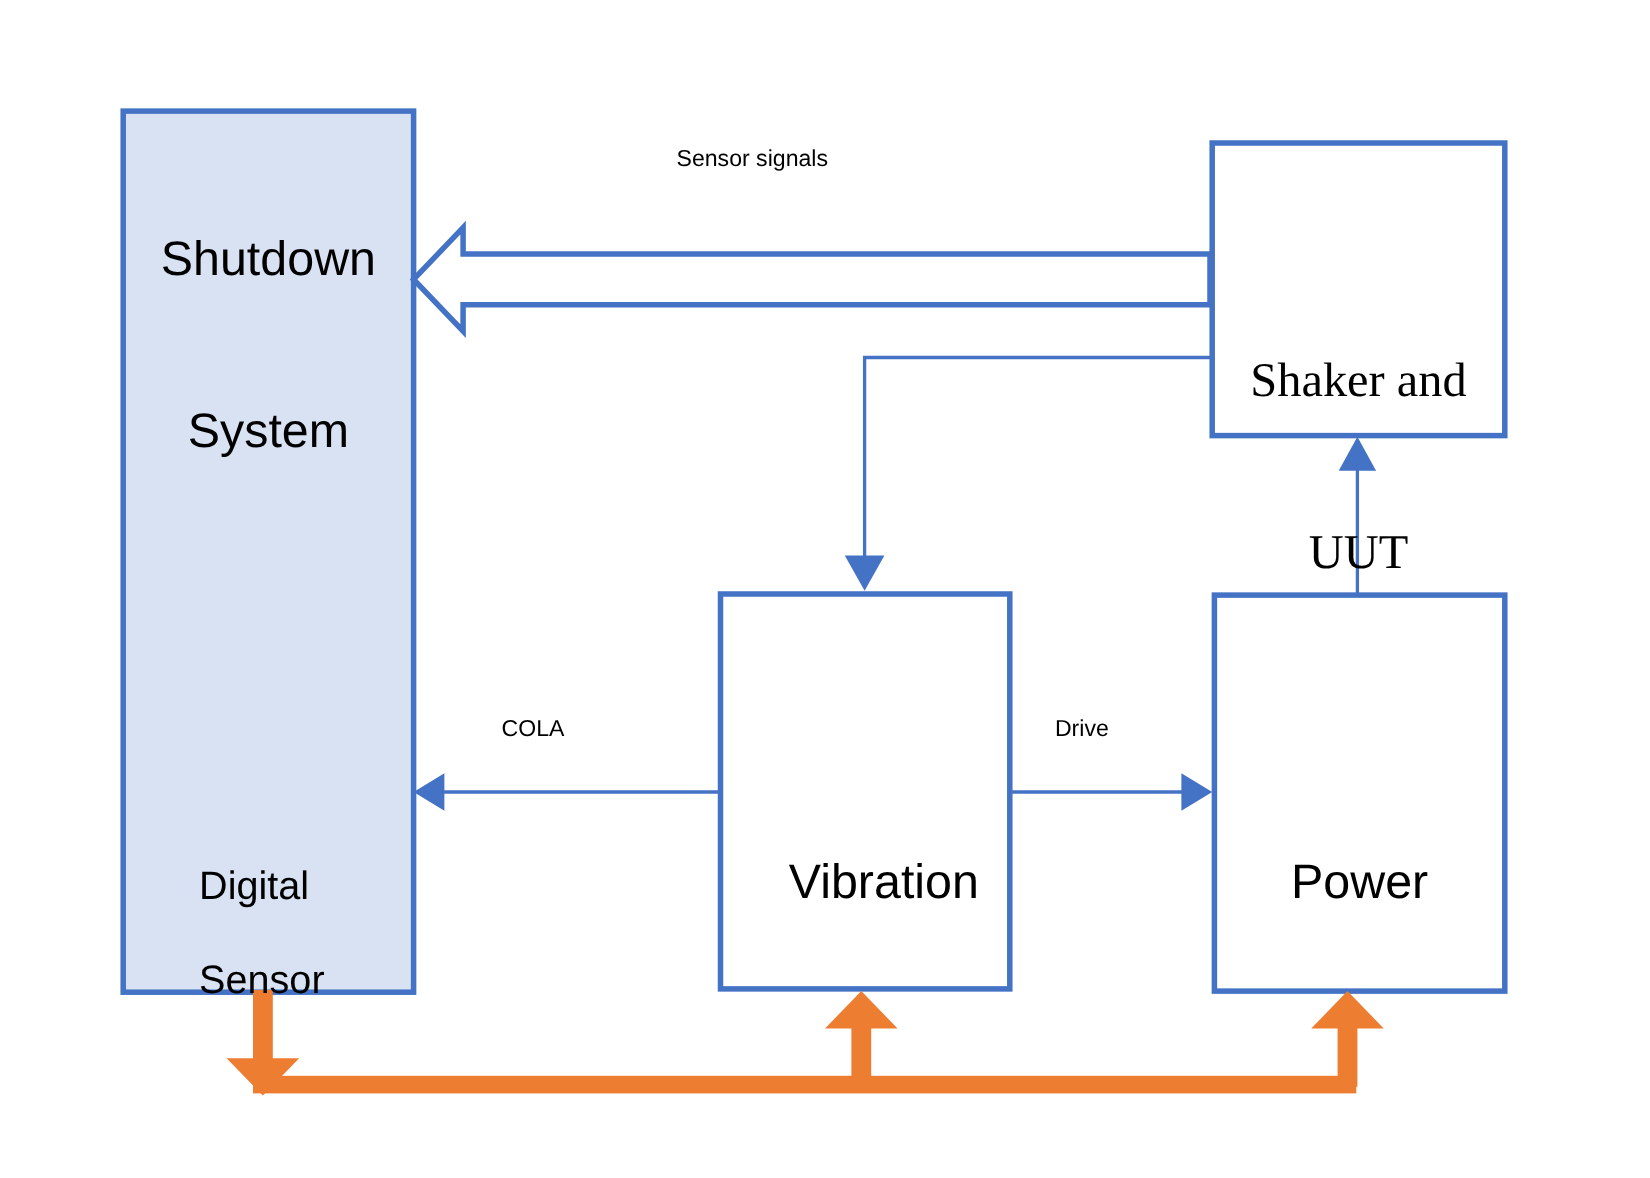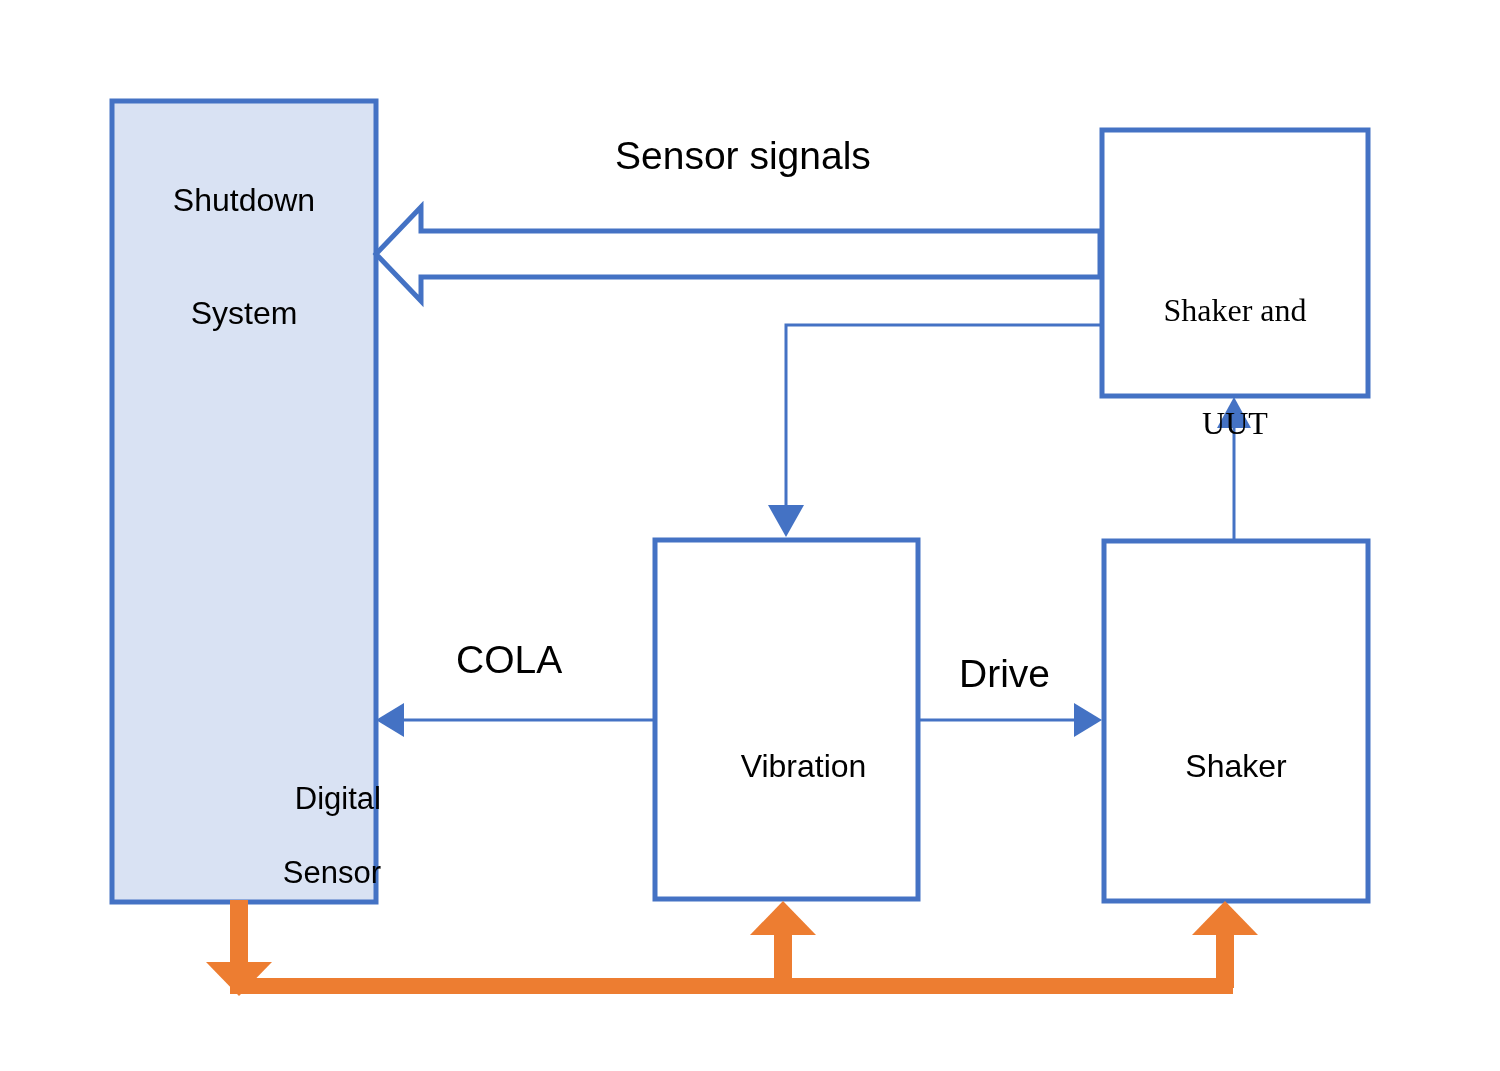--- a/index.html
+++ b/index.html
@@ -29,33 +29,33 @@
   .box-label, .edge-label {
     position: absolute;
     color: #000000;
     font-family: "Liberation Sans", sans-serif;
     white-space: pre;
     line-height: 1.18;
     user-select: none;
   }
   .box-label {
     text-align: center;
-    font-size: 32px;
+    font-size: 44px;
   }
   .edge-label {
-    font-size: 39px;
+    font-size: 21px;
     text-align: left;
   }
   .node-text-lines {
     display: block;
   }
   .spaced-label {
     line-height: 2.4;
-    text-align: right;
-    font-size: 31px;
+    text-align: left;
+    font-size: 36px;
   }
 </style>
 </head>
 <body>
 
 <div id="diagram-root">
 
   <svg id="diagram-svg" viewBox="0 0 1500 1071" xmlns="http://www.w3.org/2000/svg">
 
     <rect x="112" y="101" width="264" height="801" fill="#d9e2f3" stroke="#4472c4" stroke-width="5"></rect>
@@ -114,23 +114,23 @@
   <div class="box-label" style="left:1102px; top:216px; width:266px;font-family:Liberation Serif, serif;">
     <span class="node-text-lines">Shaker and</span>
     <span class="node-text-lines">UUT</span>
   </div>
 
   <div class="box-label" style="left:672px; top:672px; width:263px;">
     <span class="node-text-lines">Vibration</span>
   </div>
 
   <div class="box-label" style="left:1104px; top:672px; width:264px;">
-    <span class="node-text-lines">Shaker</span>
+    <span class="node-text-lines">Power</span>
   </div>
 
   <div class="edge-label" style="left:615px; top:133px;">Sensor signals</div>
 
 
-  <div class="edge-label" style="left:456px; top:637px;">COLA</div>
+  <div class="edge-label" style="left:456px; top:651px;">COLA</div>
 
   <div class="edge-label" style="left:959px; top:651px;">Drive</div>
 
 </div>
 
 </body></html>

